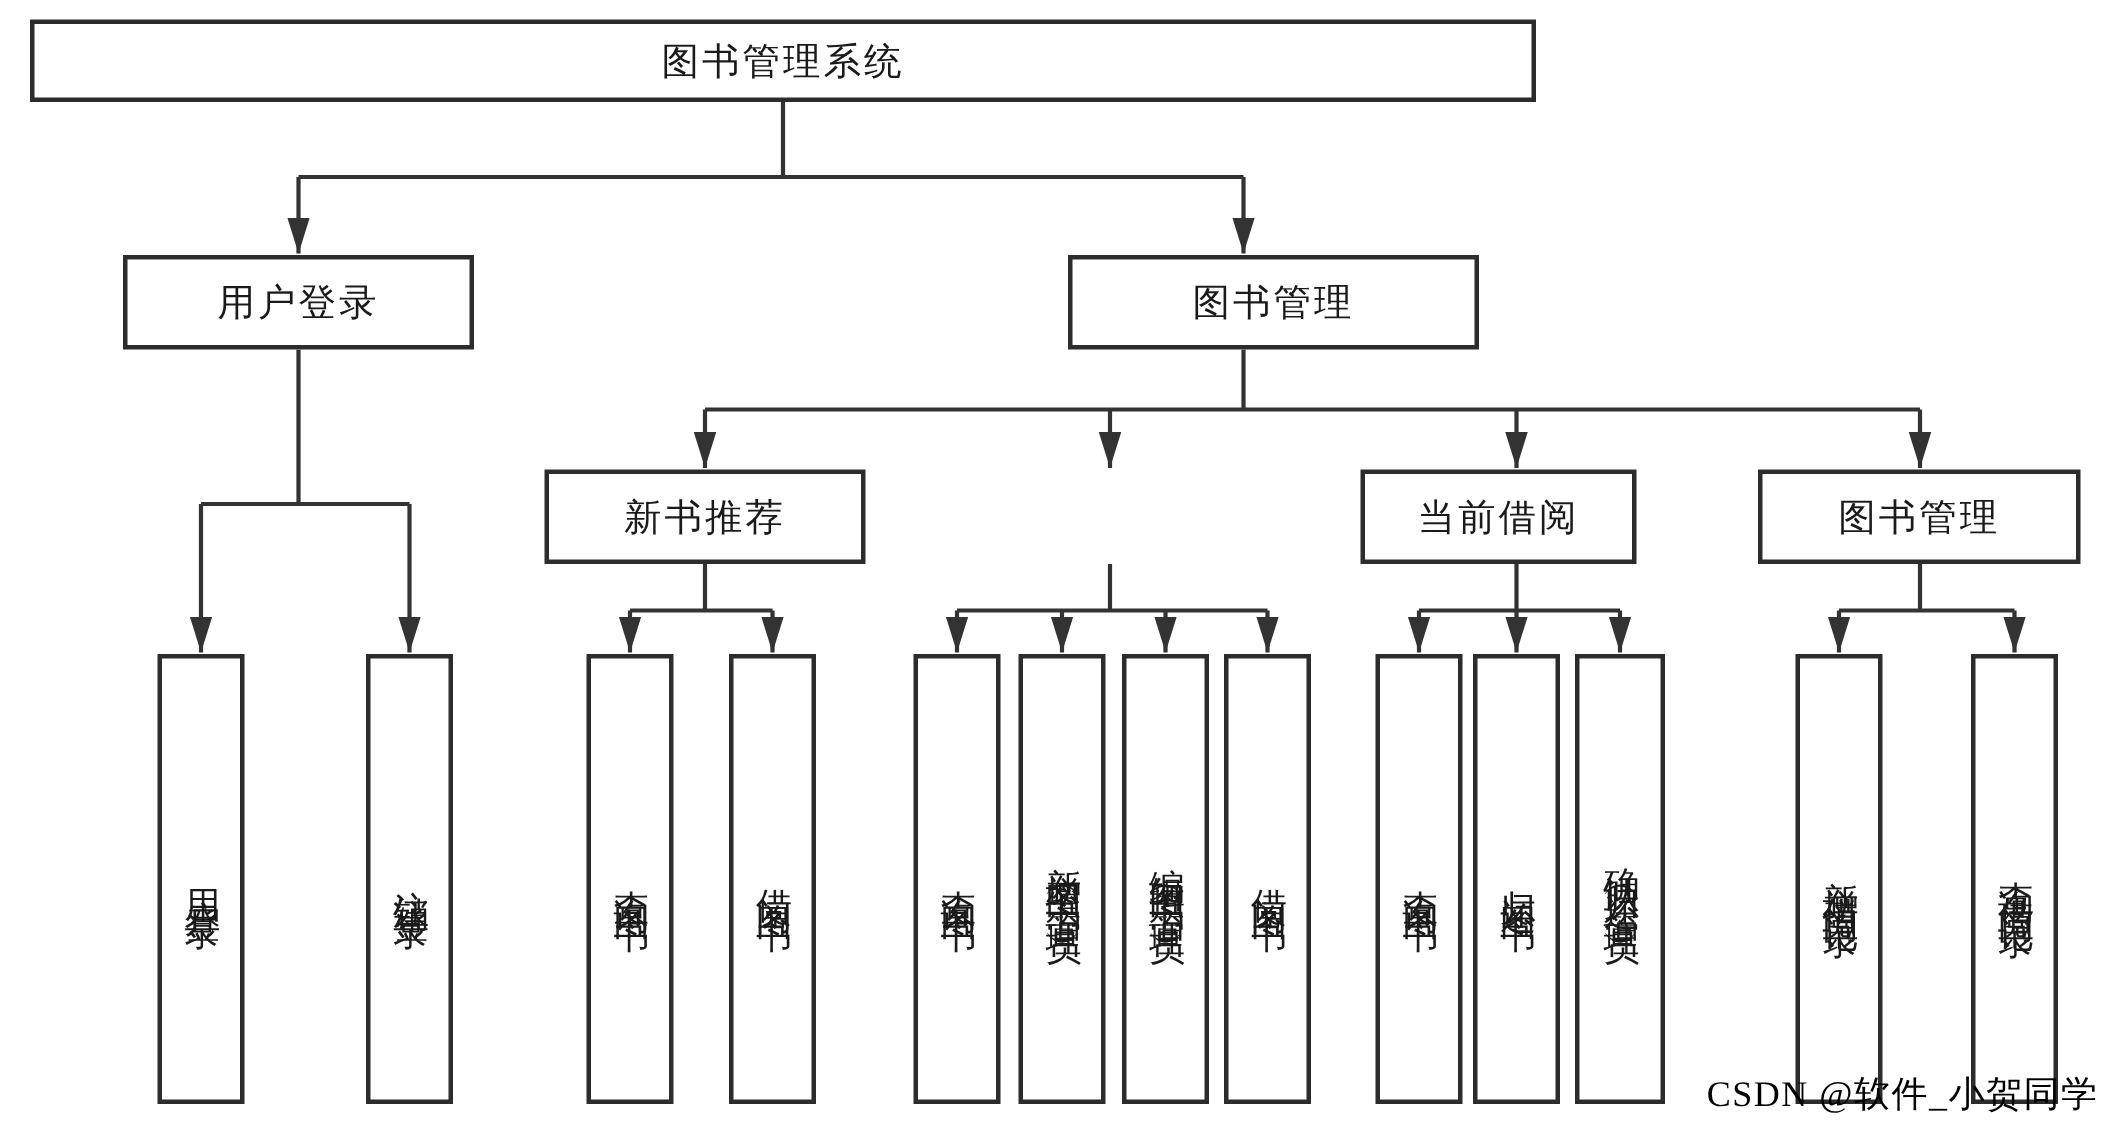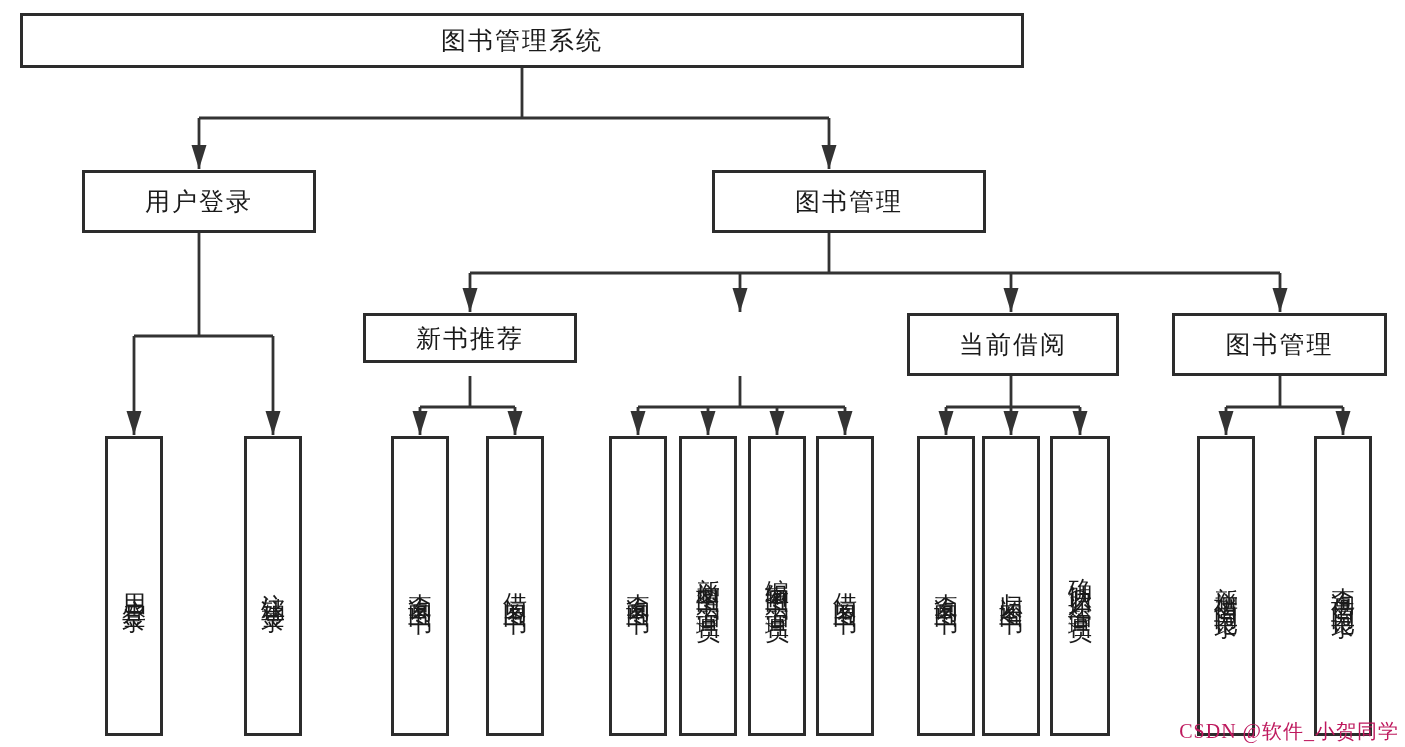--- a/index.html
+++ b/index.html
@@ -30,23 +30,23 @@
     writing-mode:vertical-rl;
     text-orientation:mixed;
     font-size:24px;
     letter-spacing:6px;
     line-height:1;
   }
   #watermark{
     position:absolute;
     right:6px;
     bottom:2px;
-    font-size:20px;
+    font-size:24px;
     letter-spacing:1px;
-    color:#be185d;
+    color:#000000;
     white-space:nowrap;
     text-align:right;
   }
 </style>
 </head>
 <body>
 
 <div id="canvas">
 
   <svg id="wires" width="1405" height="747" viewBox="0 0 1405 747">
@@ -96,24 +96,24 @@
     <span>图书管理系统</span>
   </div>
 
   <div class="node h" style="left:82px;top:170px;width:234px;height:63px">
     <span>用户登录</span>
   </div>
   <div class="node h" style="left:712px;top:170px;width:274px;height:63px">
     <span>图书管理</span>
   </div>
 
-  <div class="node h" style="left:363px;top:313px;width:214px;height:50px">
+  <div class="node h" style="left:363px;top:313px;width:214px;height:63px">
     <span>新书推荐</span>
   </div>
-  <div class="node h" style="left:907px;top:313px;width:212px;height:63px">
+  <div class="node h" style="left:907px;top:313px;width:184px;height:63px">
     <span>当前借阅</span>
   </div>
   <div class="node h" style="left:1172px;top:313px;width:215px;height:63px">
     <span>图书管理</span>
   </div>
 
   <div class="node v" style="left:105px;top:436px;width:58px;height:300px">
     <span>用户登录</span>
   </div>
   <div class="node v" style="left:244px;top:436px;width:58px;height:300px">

